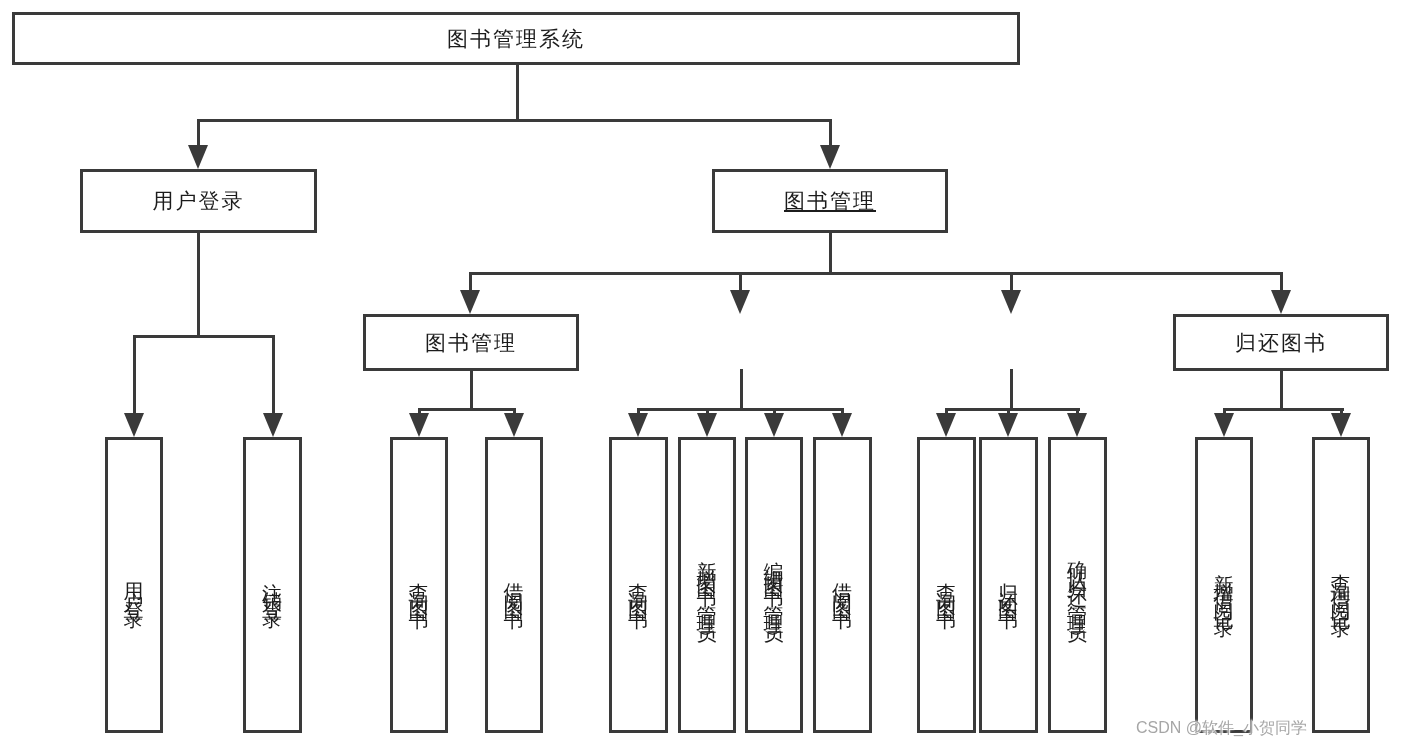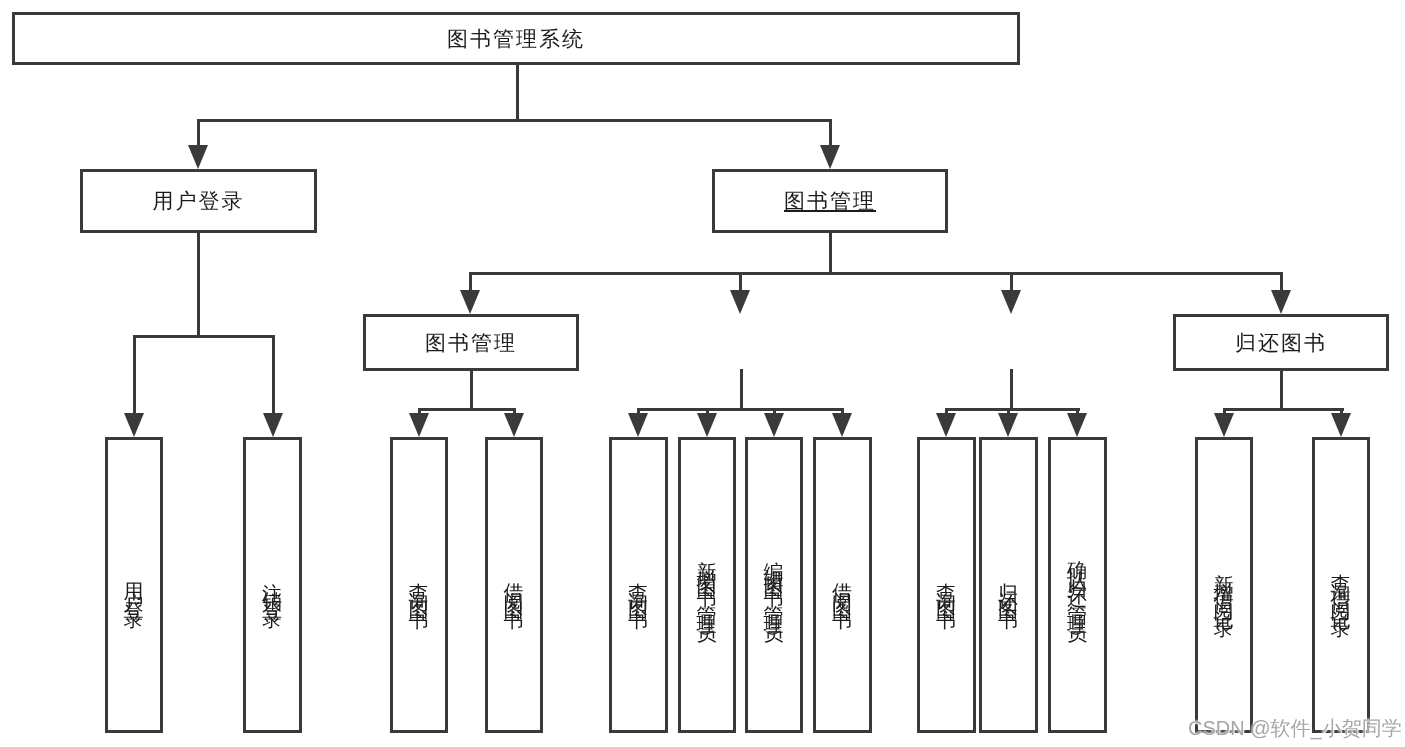--- a/index.html
+++ b/index.html
@@ -28,22 +28,22 @@
   }
   .vline{position:absolute;width:3px;background:var(--line,#3a3a3a);}
   .hline{position:absolute;height:3px;background:var(--line,#3a3a3a);}
   .arrow{
     position:absolute;width:0;height:0;
     border-left:10px solid transparent;
     border-right:10px solid transparent;
     border-top:24px solid var(--line,#3a3a3a);
   }
   .watermark{
-    position:absolute;left:1188px;top:715px;
-    font-size:20px;line-height:26px;
+    position:absolute;left:1136px;top:715px;
+    font-size:16px;line-height:26px;
     color:var(--watermark,#a6a6a6);
     text-shadow:0 0 3px #ffffff,0 0 2px #ffffff,1px 1px 1px #ffffff;
     white-space:nowrap;z-index:5;
   }
 </style>
 </head>
 <body>
 
 <div class="canvas">
 

